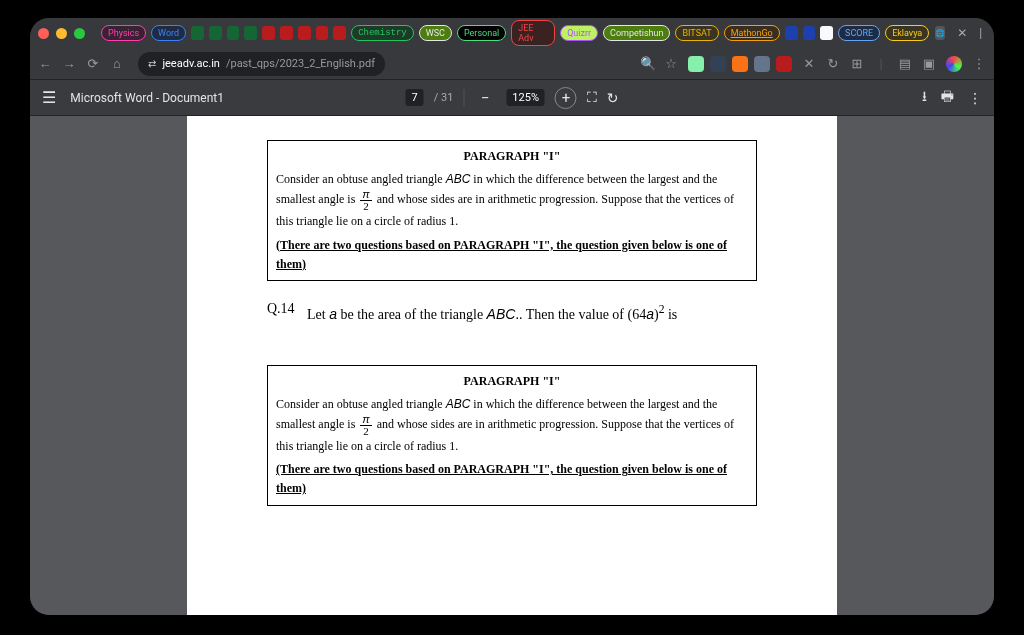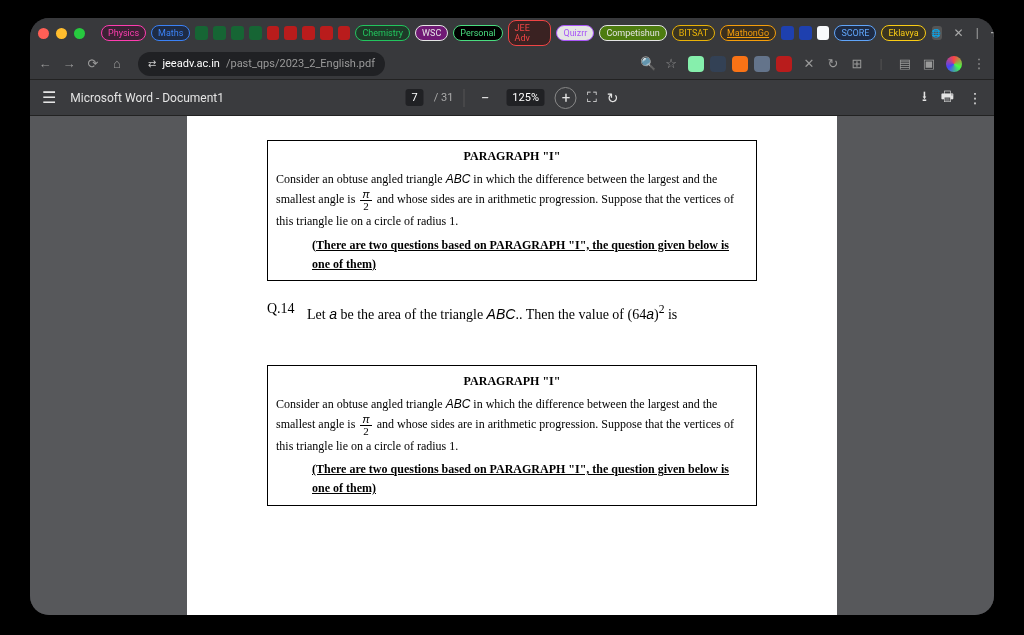--- a/index.html
+++ b/index.html
@@ -37,21 +37,21 @@
 .zbtn { width: 22px; height: 22px; border-radius: 50%; display:flex; align-items:center; justify-content:center; color:#e4e4e4; font-size: 15px; }
 .zbtn.plus { border: 1px solid #888; }
 .tb-ico { color:#e4e4e4; font-size:14px; }
 .pdfbar-right { margin-left: auto; display: flex; align-items: center; gap: 14px; }
 
 
 .viewport { flex: 1; background: #57585b; overflow: hidden; position: relative; display:flex; justify-content:center; }
 .page { width: 650px; background: #fff; margin-top: 0; height: 100%; position: relative; font-family: "Times New Roman", serif; color: #000; padding: 24px 80px; }
 .para-box { border: 1px solid #000; padding: 6px 8px; font-size: 12px; line-height: 1.6; }
 .para-title { text-align:center; font-weight:bold; font-size:12px; margin-bottom: 4px; }
-.para-note { font-weight: bold; text-decoration: underline; font-size:12px; margin-top:4px;margin-left:36px; }
+.para-note { font-weight: bold; text-decoration: underline; font-size:12px; margin-top:4px; }
 .frac { display:inline-block; vertical-align: middle; text-align:center; font-size:11px; line-height:1; margin: 0 2px; }
 .frac .num { display:block; border-bottom:1px solid #000; padding:0 2px; }
 .frac .den { display:block; padding:0 2px; }
 .math-i { font-style: italic; font-family: Liberation Sans, sans-serif; }
 .qrow { display:flex; margin-top: 20px; font-size:14px; }
 .qnum { width: 40px; flex-shrink:0; }
 .qtext { flex:1; line-height:1.5; }
 </style>
 </head>
 <body>
@@ -59,35 +59,35 @@
 <div class="window">
 
   <div class="tabbar">
     <div class="traffic">
       <div class="dot r"></div>
       <div class="dot y"></div>
       <div class="dot g"></div>
     </div>
     <div id="tab-chips" style="display:flex;gap:5px;align-items:center;">
         <span class="chip" style="color: rgb(255, 61, 176); border-color: rgb(255, 61, 176); background: rgb(58, 34, 52);">Physics</span>
-        <span class="chip" style="color: rgb(59, 130, 246); border-color: rgb(59, 130, 246); background: rgb(30, 43, 68);">Maths</span>
+        <span class="chip" style="color: rgb(59, 130, 246); border-color: rgb(59, 130, 246); background: rgb(30, 43, 68);">Word</span>
         <span class="favbox" style="background: rgb(22, 101, 52);"></span>
         <span class="favbox" style="background: rgb(22, 101, 52);"></span>
         <span class="favbox" style="background: rgb(22, 101, 52);"></span>
         <span class="favbox" style="background: rgb(22, 101, 52);"></span>
         <span class="favbox" style="background: rgb(185, 28, 28);"></span>
         <span class="favbox" style="background: rgb(185, 28, 28);"></span>
         <span class="favbox" style="background: rgb(185, 28, 28);"></span>
         <span class="favbox" style="background: rgb(185, 28, 28);"></span>
         <span class="favbox" style="background: rgb(185, 28, 28);"></span>
-        <span class="chip" style="color: rgb(34, 197, 94); border-color: rgb(34, 197, 94); background: rgb(30, 58, 40);">Chemistry</span>
-        <span class="chip" style="color: rgb(229, 229, 229); border-color: rgb(229, 229, 229); background: #701a75;">WSC</span>
+        <span class="chip" style="color: rgb(34, 197, 94); border-color: rgb(34, 197, 94); background: rgb(30, 58, 40); font-family: Liberation Mono, monospace;">Chemistry</span>
+        <span class="chip" style="color: rgb(229, 229, 229); border-color: rgb(229, 229, 229); background: #4d7c0f;">WSC</span>
         <span class="chip" style="color: rgb(74, 222, 128); border-color: rgb(74, 222, 128); background: #000000;">Personal</span>
         <span class="chip" style="color: rgb(239, 68, 68); border-color: rgb(239, 68, 68); background: rgb(58, 34, 34);">JEE Adv</span>
-        <span class="chip" style="color: rgb(168, 85, 247); border-color: rgb(168, 85, 247); background: #e5e5e5;">Quizrr</span>
+        <span class="chip" style="color: rgb(168, 85, 247); border-color: rgb(168, 85, 247); background: #bef264;">Quizrr</span>
         <span class="chip" style="color: rgb(229, 229, 229); border-color: rgb(229, 229, 229); background: #4d7c0f;">Competishun</span>
         <span class="chip" style="color: rgb(234, 179, 8); border-color: rgb(234, 179, 8); background: rgb(58, 52, 32);">BITSAT</span>
         <span class="chip" style="color: rgb(245, 158, 11); border-color: rgb(245, 158, 11); background: rgb(58, 47, 30); text-decoration: underline;">MathonGo</span>
         <span class="favbox" style="background: rgb(30, 64, 175);"></span>
         <span class="favbox" style="background: rgb(30, 64, 175);"></span>
         <span class="favbox" style="background: rgb(248, 250, 252);"></span>
         <span class="chip" style="color: rgb(96, 165, 250); border-color: rgb(96, 165, 250); background: rgb(30, 43, 68);">SCORE</span>
         <span class="chip" style="color: rgb(250, 204, 21); border-color: rgb(250, 204, 21); background: rgb(58, 52, 32);">Eklavya</span>
       </div>
     <span class="favbox" style="background:#555;">🌐</span>

